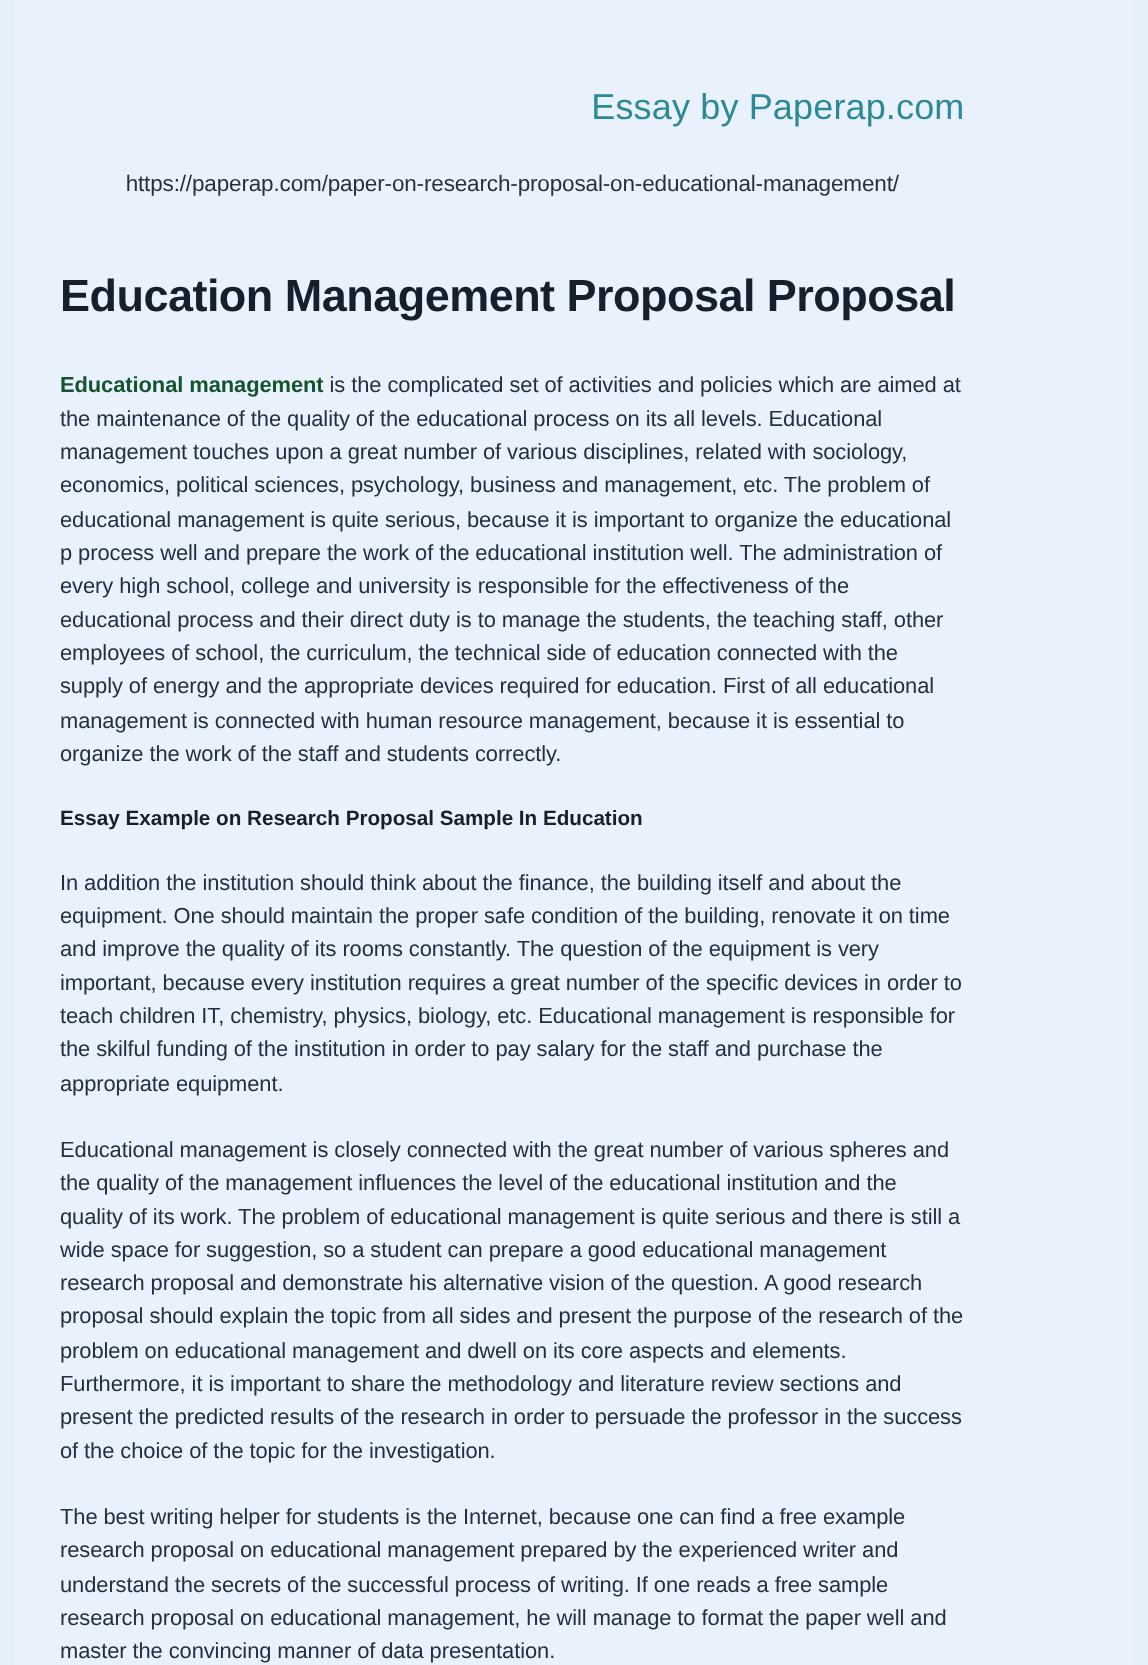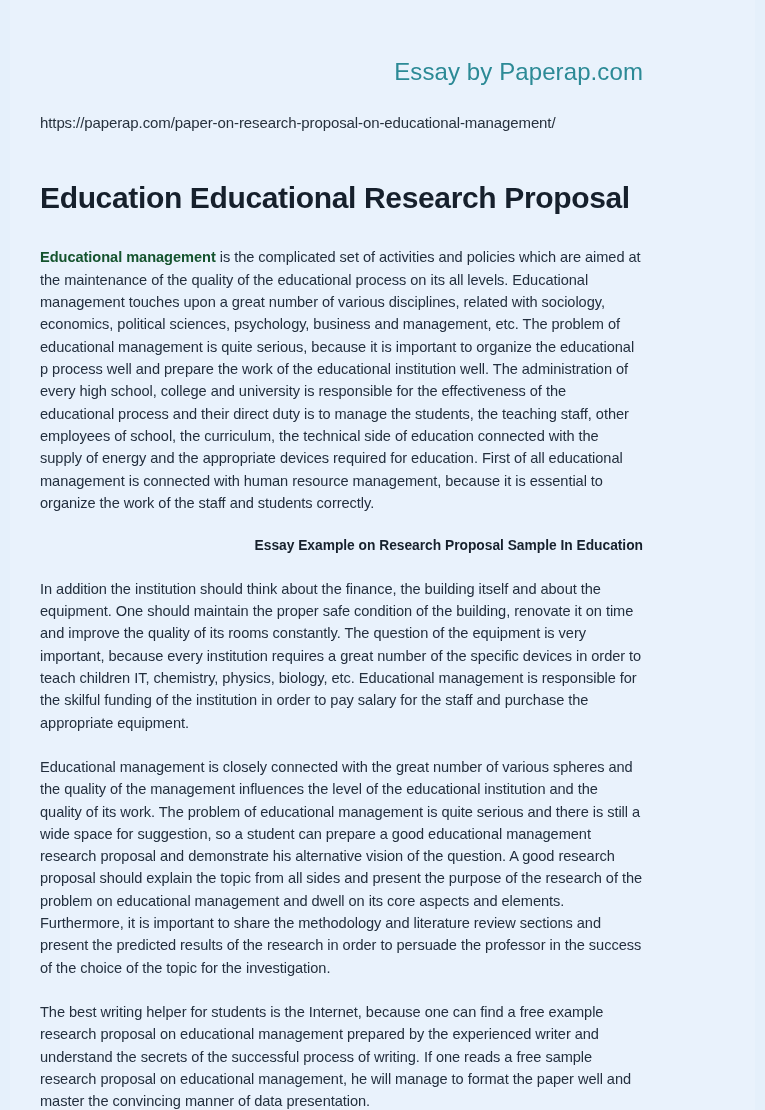--- a/index.html
+++ b/index.html
@@ -45,21 +45,21 @@
     font-size: 24px;
     font-weight: 400;
     color: #2c8a96;
     letter-spacing: 0.1px;
     line-height: 1.2;
   }
   .url-line {
     margin-top: 26px;
     font-size: 15px;
     color: #27313d;
-    text-align: left;
+    text-align: center;
     letter-spacing: -0.1px;
     line-height: 1.3;
   }
 
   
   .article {
     margin-top: 48px;
   }
   .article-title {
     font-size: 30px;
@@ -80,38 +80,37 @@
     font-weight: 700;
     color: #14532d;
   }
   .section-heading {
     font-size: 13.8px;
     font-weight: 700;
     color: #16202c;
     margin: 0 0 22px 0;
     line-height: 1.4;
     letter-spacing: -0.02px;
-    text-align: right;
   }
 </style>
 </head>
 <body>
 
 <div class="page-card"></div>
 
 <div class="content">
 
   <header class="site-header">
     <div class="brand-line">Essay by Paperap.com</div>
     <div class="url-line">https://paperap.com/paper-on-research-proposal-on-educational-management/</div>
   </header>
 
   <article class="article">
 
-    <h1 class="article-title">Education Educational Research Proposal</h1>
+    <h1 class="article-title">Education Management Proposal Proposal</h1>
 
     <p><span class="lead-term">Educational management</span><span> is the complicated set of activities and policies which are aimed at the maintenance of the quality of the educational process on its all levels. Educational management touches upon a great number of various disciplines, related with sociology, economics, political sciences, psychology, business and management, etc. The problem of educational management is quite serious, because it is important to organize the educational p process well and prepare the work of the educational institution well. The administration of every high school, college and university is responsible for the effectiveness of the educational process and their direct duty is to manage the students, the teaching staff, other employees of school, the curriculum, the technical side of education connected with the supply of energy and the appropriate devices required for education. First of all educational management is connected with human resource management, because it is essential to organize the work of the staff and students correctly.</span></p>
 
     <h2 class="section-heading">Essay Example on Research Proposal Sample In Education</h2>
 
     <p>In addition the institution should think about the finance, the building itself and about the equipment. One should maintain the proper safe condition of the building, renovate it on time and improve the quality of its rooms constantly. The question of the equipment is very important, because every institution requires a great number of the specific devices in order to teach children IT, chemistry, physics, biology, etc. Educational management is responsible for the skilful funding of the institution in order to pay salary for the staff and purchase the appropriate equipment.</p>
 
     <p>Educational management is closely connected with the great number of various spheres and the quality of the management influences the level of the educational institution and the quality of its work. The problem of educational management is quite serious and there is still a wide space for suggestion, so a student can prepare a good educational management research proposal and demonstrate his alternative vision of the question. A good research proposal should explain the topic from all sides and present the purpose of the research of the problem on educational management and dwell on its core aspects and elements. Furthermore, it is important to share the methodology and literature review sections and present the predicted results of the research in order to persuade the professor in the success of the choice of the topic for the investigation.</p>
 
     <p>The best writing helper for students is the Internet, because one can find a free example research proposal on educational management prepared by the experienced writer and understand the secrets of the successful process of writing. If one reads a free sample research proposal on educational management, he will manage to format the paper well and master the convincing manner of data presentation.</p>

